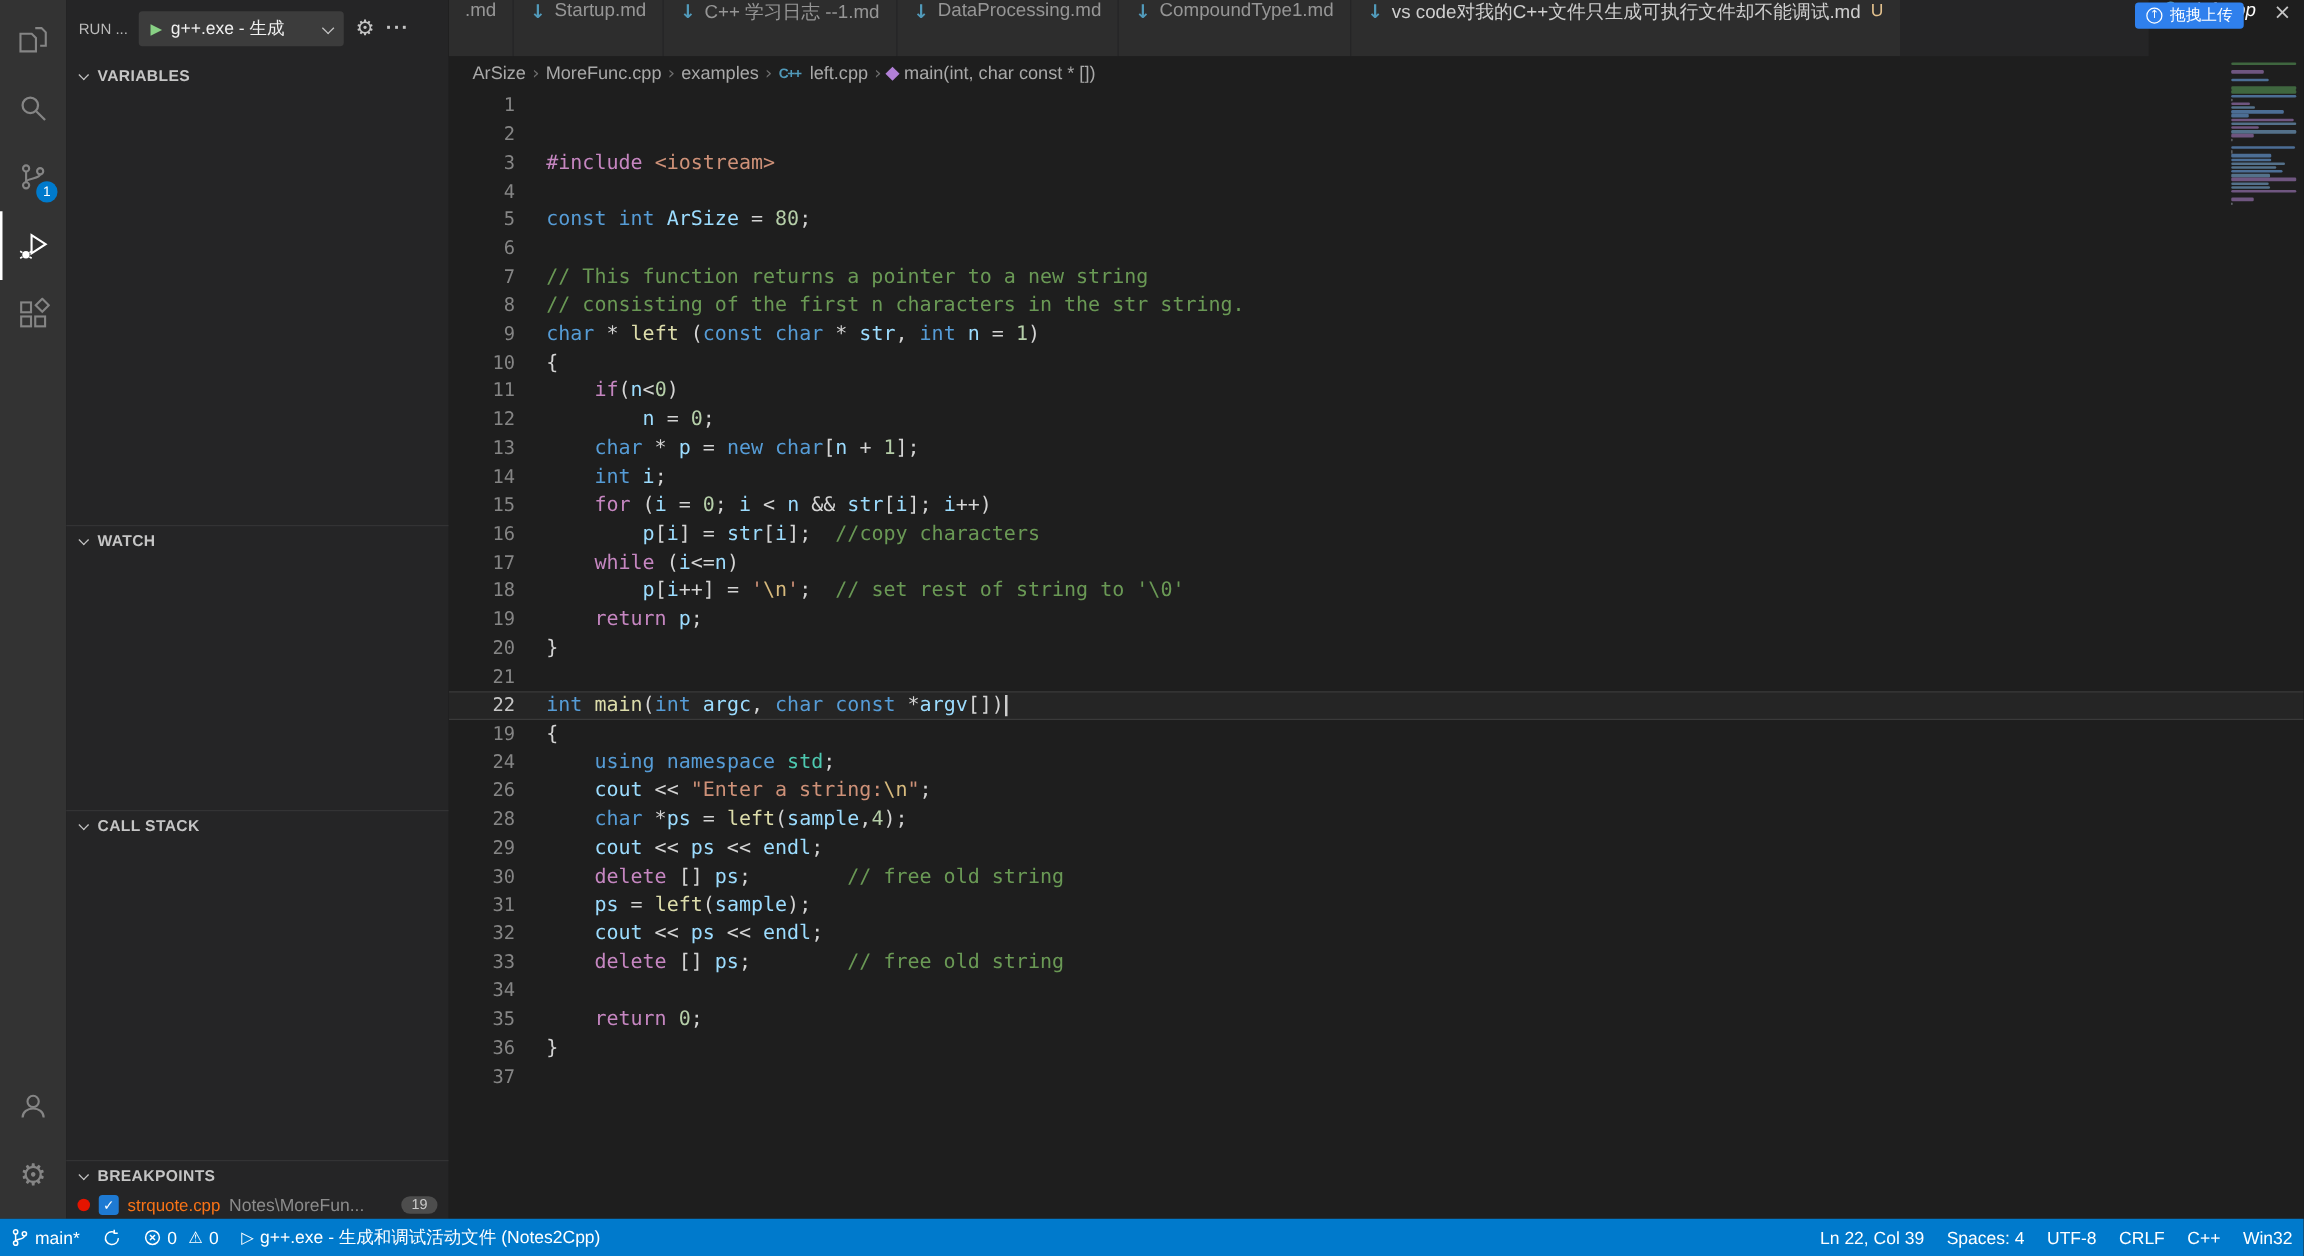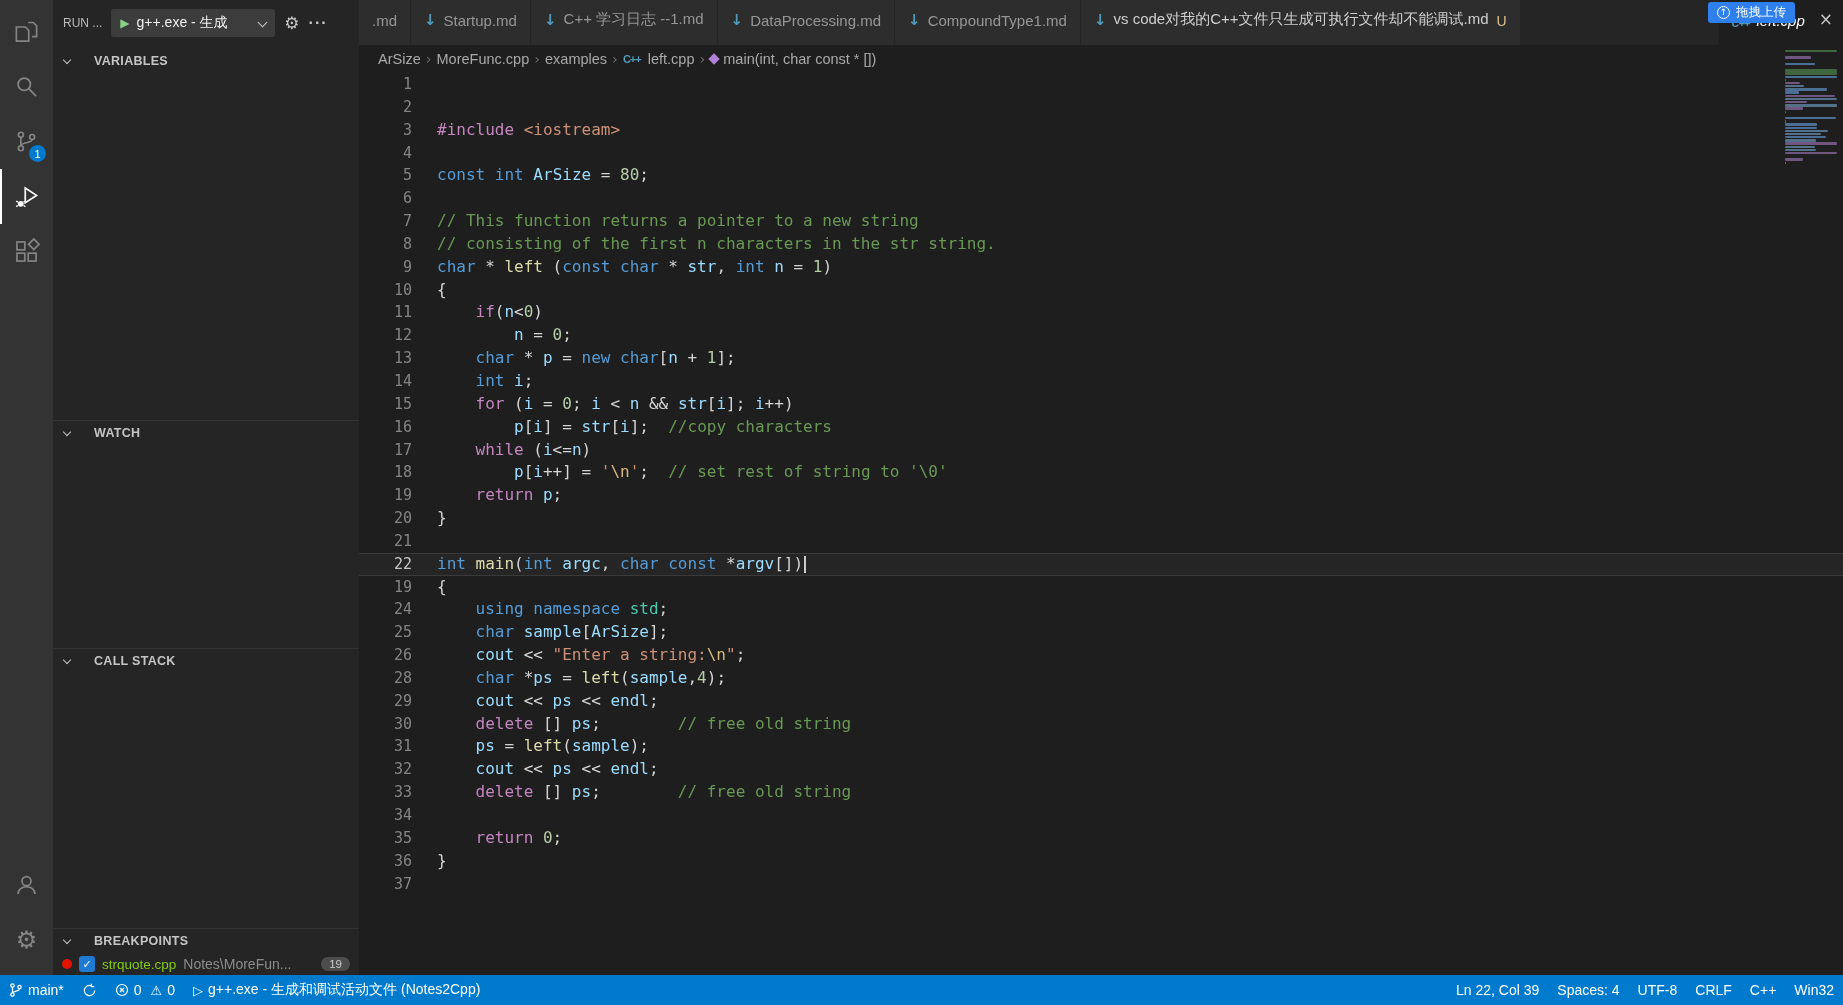--- a/index.html
+++ b/index.html
@@ -26,37 +26,37 @@
   .side-header { height:45px; display:flex; align-items:center; padding:0 10px; gap:9px; }
   .run-label { font-size:12px; color:#bbbbbb; white-space:nowrap; }
   .dbg-dd { flex:0 0 auto; display:flex; align-items:center; gap:7px; background:#3c3c3c; border-radius:3px;
     height:28px; padding:0 9px; width:164px; cursor:pointer; }
   .dbg-dd .play { color:#89d185; font-size:12px; font-family:"DejaVu Sans",sans-serif; }
   .dd-label { font-size:14px; color:#f0f0f0; white-space:nowrap; overflow:hidden; flex:1; }
   .chev { display:inline-block; width:7px; height:7px; border-right:1.6px solid #c5c5c5; border-bottom:1.6px solid #c5c5c5;
     transform:rotate(45deg); flex:0 0 auto; }
   .side-gear { font-size:17px; color:#c5c5c5; cursor:pointer; }
   .more { font-size:16px; color:#c5c5c5; letter-spacing:1px; cursor:pointer; font-weight:bold; }
-  .section { position:absolute; left:0; right:0; height:25px; display:flex; align-items:center; gap:24px;
+  .section { position:absolute; left:0; right:0; height:25px; display:flex; align-items:center; gap:8px;
     padding-left:11px; font-size:12.5px; font-weight:bold; color:#c5c5c5; letter-spacing:.3px; cursor:pointer; }
   .section.bordered { border-top:1px solid #333334; }
   .section .chev { width:6px; height:6px; margin-top:-2px; }
   .bp-row { position:absolute; top:953px; left:0; right:0; height:22px; display:flex; align-items:center;
     gap:7px; padding:0 9px; cursor:pointer; }
   .bp-dot { width:10px; height:10px; border-radius:50%; background:#e51400; flex:0 0 auto; }
   .bp-check { width:16px; height:16px; border-radius:3px; background:#1e7ad3; color:#fff; font-size:11px;
     display:flex; align-items:center; justify-content:center; flex:0 0 auto; cursor:pointer; }
-  .bp-file { font-size:13.5px; color:#84cc16; white-space:nowrap; }
+  .bp-file { font-size:13.5px; color:#f97316; white-space:nowrap; }
   .bp-path { font-size:14px; color:#8c8c8c; white-space:nowrap; overflow:hidden; }
   .bp-line { margin-left:auto; background:#4d4d4d; color:#cccccc; border-radius:10px; padding:1px 8px; font-size:11.5px; }
 
   
   .editor { position:absolute; left:359px; top:0; right:0; height:975px; background:#1e1e1e; }
   .tabbar { height:45px; background:#252526; display:flex; align-items:stretch; overflow:hidden; }
-  .tab { display:flex; align-items:flex-end; padding:16px 13px; background:#2d2d2d; margin-right:1px;
+  .tab { display:flex; align-items:flex-start; padding:0 13px; background:#2d2d2d; margin-right:1px;
     color:#969696; font-size:15px; white-space:nowrap; cursor:pointer; }
   .tab.bright { color:#cfcfcf; }
   .tab-label { white-space:nowrap; }
   .md-icon { color:#519aba; font-weight:bold; margin-right:7px; font-family:"DejaVu Sans",sans-serif; font-size:15px; }
   .cpp-icon { color:#519aba; font-weight:bold; margin-right:7px; font-size:11px; letter-spacing:-1px; }
   .tab-badge { margin-left:8px; color:#e2c08d; font-size:14px; }
   .right-tab { margin-left:auto; margin-right:0; background:#1e1e1e; color:#ffffff; font-style:italic; padding-right:10px; }
   .tab-close { margin-left:14px; color:#c5c5c5; font-size:17px; font-style:normal; cursor:pointer;
     font-family:"DejaVu Sans",sans-serif; }
   .upload-pill { position:absolute; top:2px; right:48px; height:21px; display:flex; align-items:center; gap:6px;
@@ -266,21 +266,20 @@
           <div class="cl"><div class="num">15</div><div class="ct"><span class="tk-pl">    </span><span class="tk-ctl">for</span><span class="tk-pl"> (</span><span class="tk-var">i</span><span class="tk-pl"> = </span><span class="tk-num">0</span><span class="tk-pl">; </span><span class="tk-var">i</span><span class="tk-pl"> &lt; </span><span class="tk-var">n</span><span class="tk-pl"> &amp;&amp; </span><span class="tk-var">str</span><span class="tk-pl">[</span><span class="tk-var">i</span><span class="tk-pl">]; </span><span class="tk-var">i</span><span class="tk-pl">++)</span></div></div>
           <div class="cl"><div class="num">16</div><div class="ct"><span class="tk-pl">        </span><span class="tk-var">p</span><span class="tk-pl">[</span><span class="tk-var">i</span><span class="tk-pl">] = </span><span class="tk-var">str</span><span class="tk-pl">[</span><span class="tk-var">i</span><span class="tk-pl">];  </span><span class="tk-com">//copy characters</span></div></div>
           <div class="cl"><div class="num">17</div><div class="ct"><span class="tk-pl">    </span><span class="tk-ctl">while</span><span class="tk-pl"> (</span><span class="tk-var">i</span><span class="tk-pl">&lt;=</span><span class="tk-var">n</span><span class="tk-pl">)</span></div></div>
           <div class="cl"><div class="num">18</div><div class="ct"><span class="tk-pl">        </span><span class="tk-var">p</span><span class="tk-pl">[</span><span class="tk-var">i</span><span class="tk-pl">++] = </span><span class="tk-str">'</span><span class="tk-esc">\n</span><span class="tk-str">'</span><span class="tk-pl">;  </span><span class="tk-com">// set rest of string to '\0'</span></div></div>
           <div class="cl"><div class="num">19</div><div class="ct"><span class="tk-pl">    </span><span class="tk-ctl">return</span><span class="tk-pl"> </span><span class="tk-var">p</span><span class="tk-pl">;</span></div></div>
           <div class="cl"><div class="num">20</div><div class="ct"><span class="tk-pl">}</span></div></div>
           <div class="cl"><div class="num">21</div><div class="ct"></div></div>
           <div class="cl active"><div class="num">22</div><div class="ct"><span class="tk-kw">int</span><span class="tk-pl"> </span><span class="tk-fn">main</span><span class="tk-pl">(</span><span class="tk-kw">int</span><span class="tk-pl"> </span><span class="tk-var">argc</span><span class="tk-pl">, </span><span class="tk-kw">char</span><span class="tk-pl"> </span><span class="tk-kw">const</span><span class="tk-pl"> *</span><span class="tk-var">argv</span><span class="tk-pl">[])</span><span class="cursor"></span></div></div>
           <div class="cl"><div class="num">19</div><div class="ct"><span class="tk-pl">{</span></div></div>
           <div class="cl"><div class="num">24</div><div class="ct"><span class="tk-pl">    </span><span class="tk-kw">using</span><span class="tk-pl"> </span><span class="tk-kw">namespace</span><span class="tk-pl"> </span><span class="tk-ns">std</span><span class="tk-pl">;</span></div></div>
-          <div class="cl"><div class="num">25</div><div class="ct"><span class="tk-pl">    </span><span class="tk-kw">char</span><span class="tk-pl"> </span><span class="tk-var">sample</span><span class="tk-pl">[</span><span class="tk-var">ArSize</span><span class="tk-pl">];</span></div></div>
           <div class="cl"><div class="num">26</div><div class="ct"><span class="tk-pl">    </span><span class="tk-var">cout</span><span class="tk-pl"> &lt;&lt; </span><span class="tk-str">"Enter a string:</span><span class="tk-esc">\n</span><span class="tk-str">"</span><span class="tk-pl">;</span></div></div>
           <div class="cl"><div class="num">28</div><div class="ct"><span class="tk-pl">    </span><span class="tk-kw">char</span><span class="tk-pl"> *</span><span class="tk-var">ps</span><span class="tk-pl"> = </span><span class="tk-fn">left</span><span class="tk-pl">(</span><span class="tk-var">sample</span><span class="tk-pl">,</span><span class="tk-num">4</span><span class="tk-pl">);</span></div></div>
           <div class="cl"><div class="num">29</div><div class="ct"><span class="tk-pl">    </span><span class="tk-var">cout</span><span class="tk-pl"> &lt;&lt; </span><span class="tk-var">ps</span><span class="tk-pl"> &lt;&lt; </span><span class="tk-var">endl</span><span class="tk-pl">;</span></div></div>
           <div class="cl"><div class="num">30</div><div class="ct"><span class="tk-pl">    </span><span class="tk-ctl">delete</span><span class="tk-pl"> [] </span><span class="tk-var">ps</span><span class="tk-pl">;        </span><span class="tk-com">// free old string</span></div></div>
           <div class="cl"><div class="num">31</div><div class="ct"><span class="tk-pl">    </span><span class="tk-var">ps</span><span class="tk-pl"> = </span><span class="tk-fn">left</span><span class="tk-pl">(</span><span class="tk-var">sample</span><span class="tk-pl">);</span></div></div>
           <div class="cl"><div class="num">32</div><div class="ct"><span class="tk-pl">    </span><span class="tk-var">cout</span><span class="tk-pl"> &lt;&lt; </span><span class="tk-var">ps</span><span class="tk-pl"> &lt;&lt; </span><span class="tk-var">endl</span><span class="tk-pl">;</span></div></div>
           <div class="cl"><div class="num">33</div><div class="ct"><span class="tk-pl">    </span><span class="tk-ctl">delete</span><span class="tk-pl"> [] </span><span class="tk-var">ps</span><span class="tk-pl">;        </span><span class="tk-com">// free old string</span></div></div>
           <div class="cl"><div class="num">34</div><div class="ct"></div></div>
           <div class="cl"><div class="num">35</div><div class="ct"><span class="tk-pl">    </span><span class="tk-ctl">return</span><span class="tk-pl"> </span><span class="tk-num">0</span><span class="tk-pl">;</span></div></div>
           <div class="cl"><div class="num">36</div><div class="ct"><span class="tk-pl">}</span></div></div>

